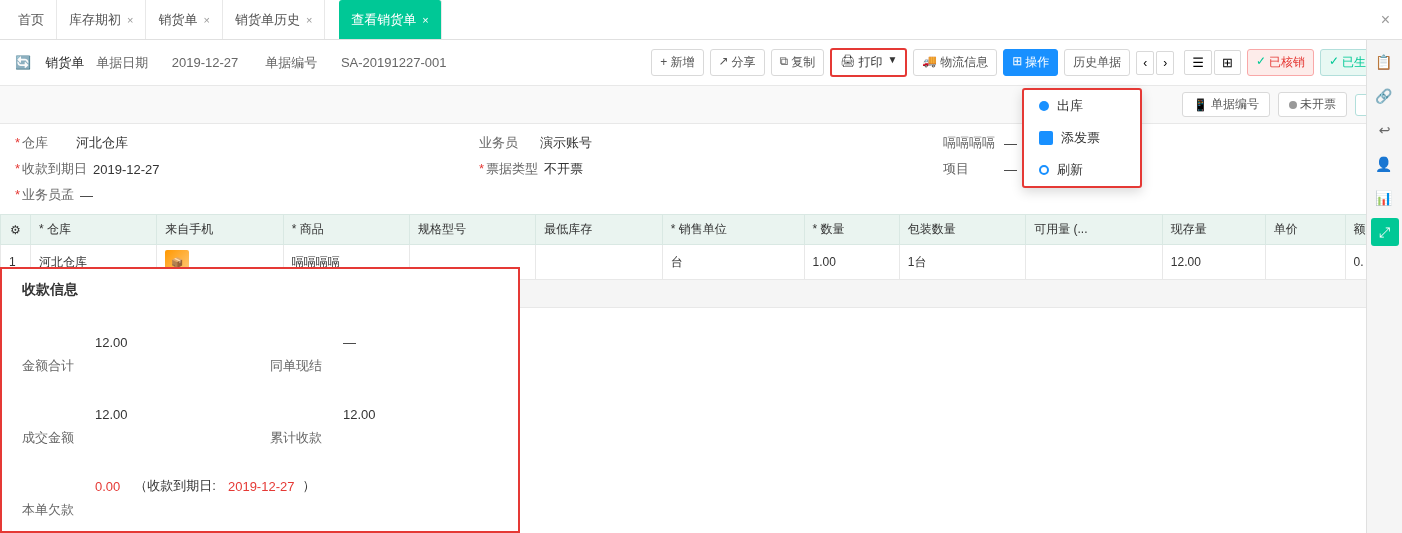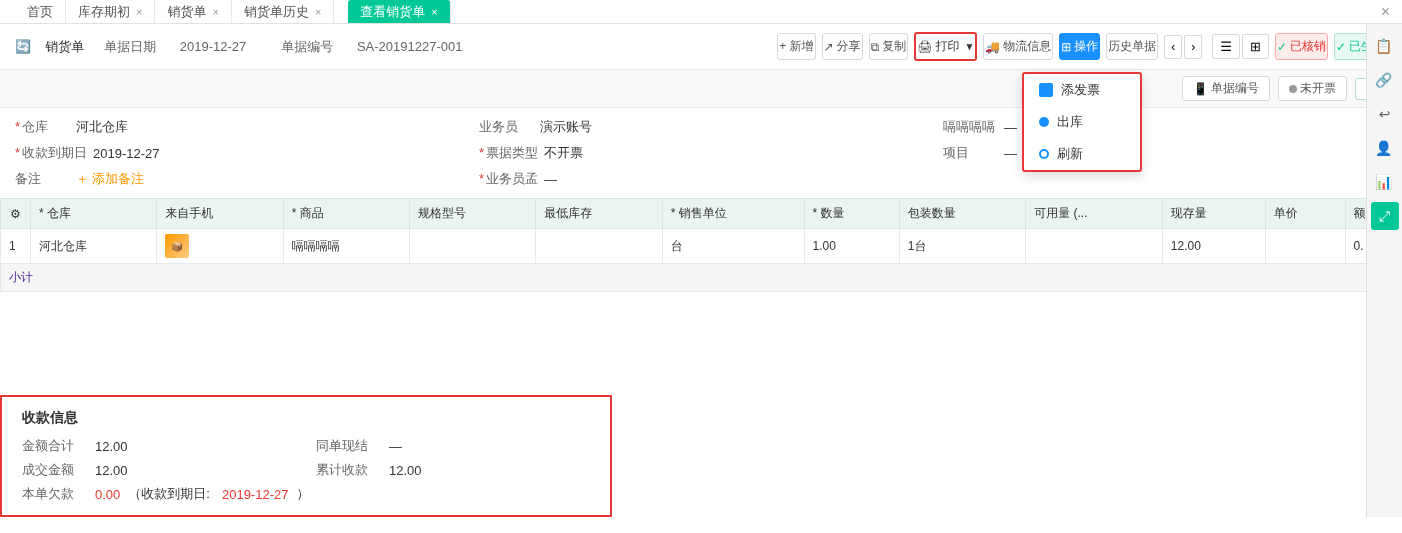--- a/index.html
+++ b/index.html
@@ -3,22 +3,22 @@
   <meta charset="utf-8">
   <style>
     * { box-sizing: border-box; margin: 0; padding: 0; }
     body { font-family: 'Microsoft YaHei', Arial, sans-serif; font-size: 13px; background: #f5f5f5; color: #333; overflow: hidden; }
 
     
     .tab-bar {
       display: flex; align-items: center;
       background: #fff;
       border-bottom: 1px solid #e0e0e0;
-      padding: 0 15px;
-      height: 24px;
+      padding: 0 6px;
+      height: 40px;
       position: relative;
     }
     .tab-item {
       display: flex; align-items: center;
       padding: 0 12px; height: 100%;
       cursor: pointer; font-size: 13px; color: #555;
       border-right: 1px solid #e8e8e8;
     }
     .tab-item .tab-close {
       margin-left: 6px; color: #999; font-size: 11px;
@@ -40,29 +40,29 @@
     
     .doc-header {
       display: flex; align-items: center;
       padding: 8px 15px;
       border-bottom: 1px solid #e8e8e8;
       background: #fff;
     }
     .doc-title-area { display: flex; align-items: center; gap: 10px; font-size: 13px; }
     .doc-icon { color: #00c896; margin-right: 4px; }
     .doc-label { font-weight: 500; color: #333; }
-    .doc-meta { color: #666; margin-left: 10px; }
+    .doc-meta { color: #666; margin-left: 2px; }
     .doc-meta span { margin-right: 15px; }
 
     .doc-actions {
       margin-left: auto; display: flex; align-items: center; gap: 6px;
     }
     .btn-action {
-      display: flex; align-items: center; gap: 3px;
-      padding: 4px 1px; border: 1px solid #d9d9d9;
+      display: flex; gap: 3px;
+      padding: 4px 8px; border: 1px solid #d9d9d9;
       background: #fff; border-radius: 3px; cursor: pointer;
       font-size: 12px; color: #555;
     }
     .btn-print {
       border: 2px solid #e53935; color: #333; font-weight: 500;
       position: relative;
     }
     .btn-status-green {
       background: #e8f8f3; color: #00c896; border: 1px solid #b2dfdb;
     }
@@ -118,30 +118,30 @@
     thead th.col-settings { text-align: center; width: 30px; }
     tbody td {
       padding: 5px 8px; border: 1px solid #e8e8e8;
       color: #333;
     }
     .subtotal-row td { background: #f5f5f5; color: #4c1d95; font-size: 12px; }
 
     
     .payment-section {
       position: absolute; bottom: 0; left: 0;
-      width: 612px;
+      width: 520px;
       border: 2px solid #e53935;
       background: #fff;
       padding: 12px 20px;
       z-index: 5;
     }
     .payment-title { font-weight: 700; font-size: 14px; margin-bottom: 10px; }
     .payment-grid { display: grid; grid-template-columns: 1fr 1fr; gap: 6px 20px; }
     .payment-row { display: flex; align-items: center; gap: 8px; font-size: 13px; }
-    .payment-label { color: #666; min-width: 65px; }
+    .payment-label { color: #666; min-width: 65px; margin-top: 48px; }
     .payment-value { color: #333; }
     .payment-value.red { color: #e53935; }
 
     
     .dropdown-menu {
       position: absolute;
       top: 48px; right: 260px;
       background: #fff;
       border: 2px solid #e53935;
       border-radius: 3px;
@@ -298,27 +298,20 @@
         <span class="form-label"><span class="required-star">*</span><span>收款到期日</span></span>
         <span class="form-value">2019-12-27</span>
       </div>
       <div class="form-row">
         <span class="form-label"><span class="required-star">*</span><span>票据类型</span></span>
         <span class="form-value">不开票</span>
       </div>
       <div class="form-row">
         <span class="form-label">项目</span>
         <span class="form-value">—</span>
-      </div>
-      <div class="form-row">
-        <span class="form-label">备注</span>
-        <span class="add-note">
-          <span style="color:#ff9800;">＋</span>
-          <span>添加备注</span>
-        </span>
       </div>
       <div class="form-row">
         <span class="form-label"><span class="required-star">*</span><span>业务员孟</span></span>
         <span class="form-value">—</span>
       </div>
     </div>
 
     <div class="table-section">
       <table>
         <thead>
@@ -378,35 +371,35 @@
           <span class="payment-label">成交金额</span>
           <span class="payment-value">12.00</span>
         </div>
         <div class="payment-row">
           <span class="payment-label">累计收款</span>
           <span class="payment-value">12.00</span>
         </div>
         <div class="payment-row" style="grid-column: 1 / -1;">
           <span class="payment-label">本单欠款</span>
           <span class="payment-value red">0.00</span>
-          <span class="payment-value" style="">（收款到期日:</span>
+          <span class="payment-value" style="margin-left:6px;">（收款到期日:</span>
           <span class="payment-value" style="color:#e53935; margin-left:4px;">2019-12-27</span>
           <span class="payment-value">）</span>
         </div>
       </div>
     </div>
 
     <div class="dropdown-menu">
+      <div class="dropdown-item">
+        <span class="dropdown-icon-circle"></span>
+        <span>出库</span>
+      </div>
       <div class="dropdown-item">
         <span class="dropdown-icon-sq"></span>
         <span>添发票</span>
-      </div>
-      <div class="dropdown-item">
-        <span class="dropdown-icon-circle"></span>
-        <span>出库</span>
       </div>
       <div class="dropdown-item">
         <span class="dropdown-icon-circle-outline"></span>
         <span>刷新</span>
       </div>
     </div>
 
     <div class="right-sidebar">
       <div class="sidebar-icon-btn">📋</div>
       <div class="sidebar-icon-btn">🔗</div>

